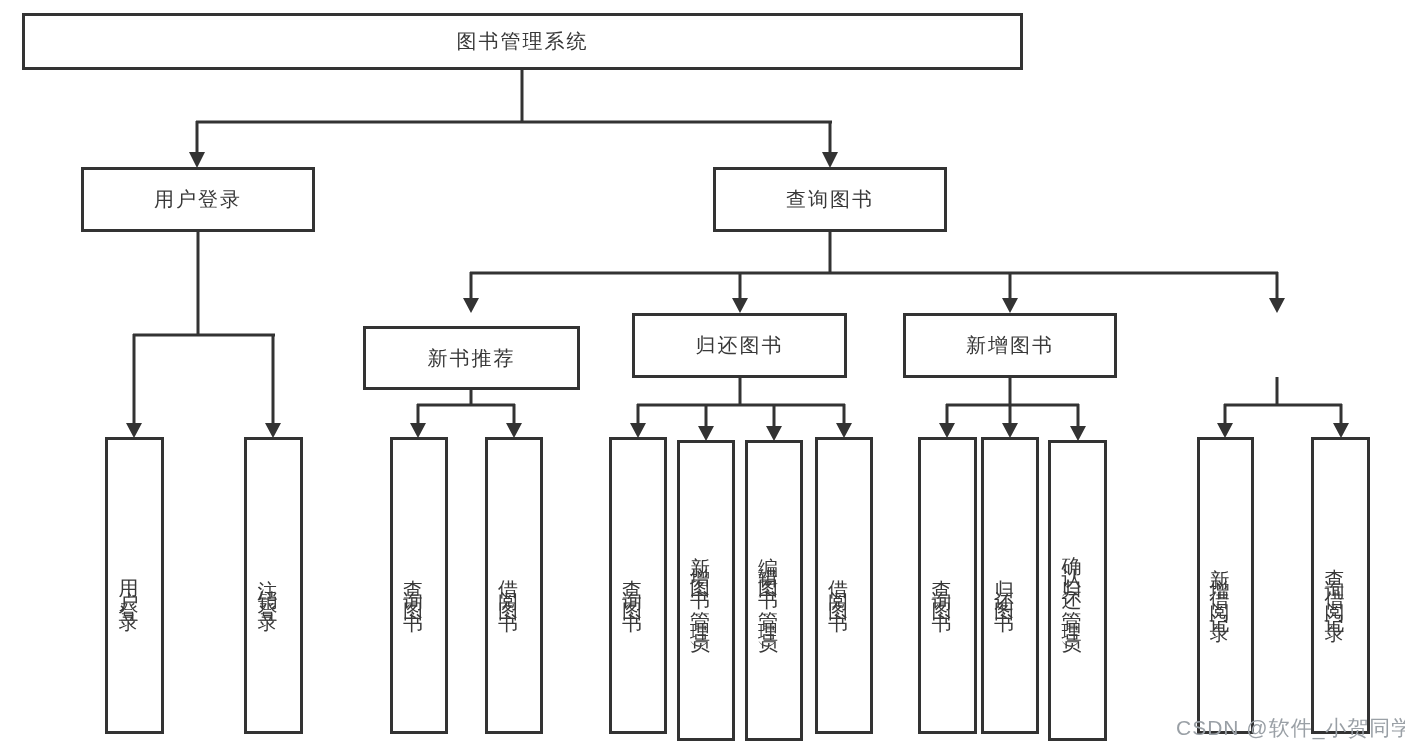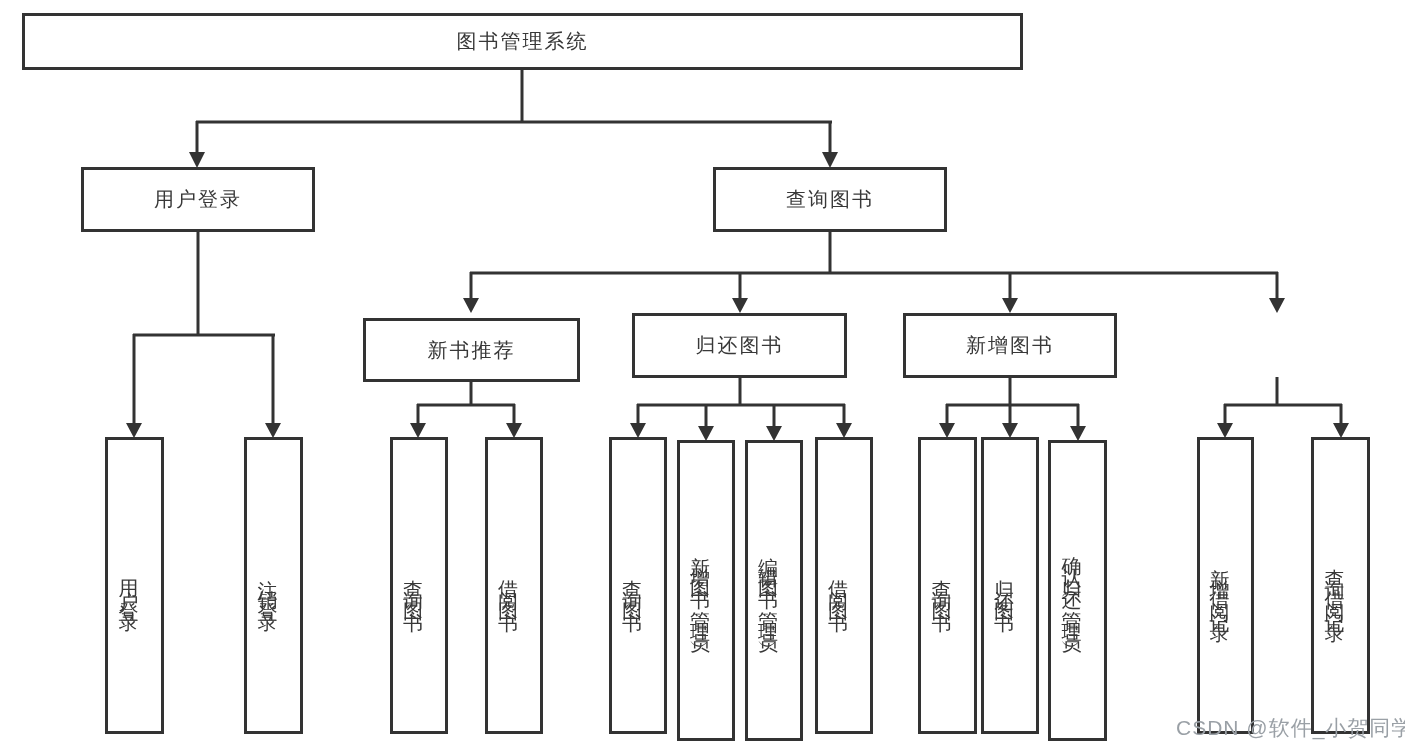--- a/index.html
+++ b/index.html
@@ -134,21 +134,21 @@
     <span class="lbl">图书管理系统</span>
   </div>
 
   <div class="box h" style="left:81px;top:167px;width:234px;height:65px">
     <span class="lbl">用户登录</span>
   </div>
   <div class="box h" style="left:713px;top:167px;width:234px;height:65px">
     <span class="lbl">查询图书</span>
   </div>
 
-  <div class="box h" style="left:363px;top:318px;width:217px;height:64px">
+  <div class="box h" style="left:363px;top:326px;width:217px;height:64px">
     <span class="lbl">新书推荐</span>
   </div>
   <div class="box h" style="left:632px;top:313px;width:215px;height:65px">
     <span class="lbl">归还图书</span>
   </div>
   <div class="box h" style="left:903px;top:313px;width:214px;height:65px">
     <span class="lbl">新增图书</span>
   </div>
 
   <div class="box v" style="left:105px;top:437px;width:59px;height:297px">

